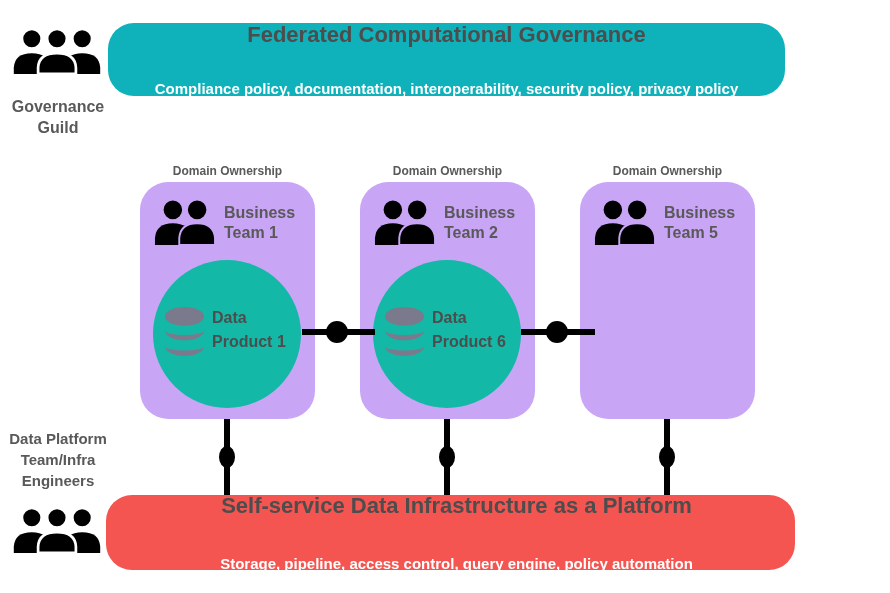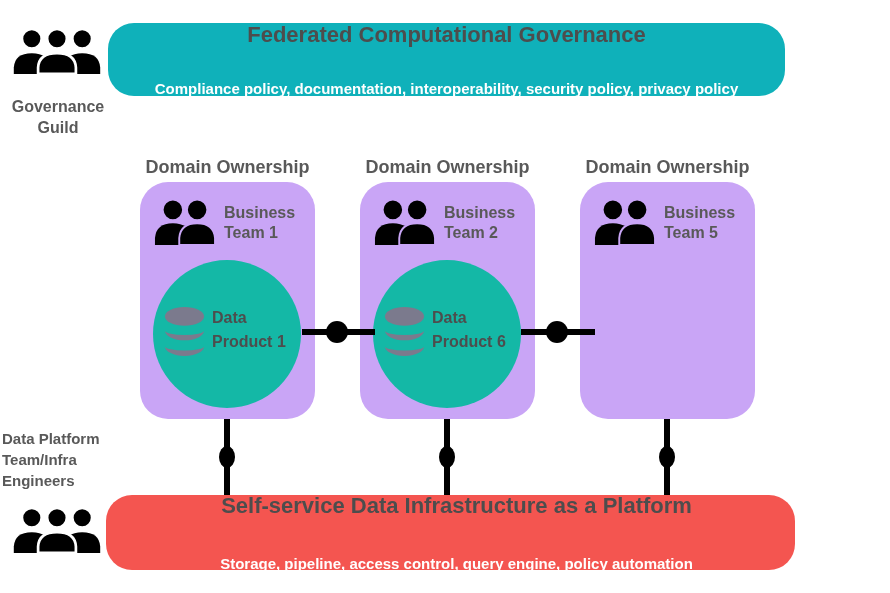--- a/index.html
+++ b/index.html
@@ -17,22 +17,22 @@
   .banner-subtitle{ font-size:15px; color:#ffffff; white-space:nowrap;margin-top:32px; }
   .gov-icon  { position:absolute; left:12px; top:27px; width:90px; height:47px; --icon-bg:#ffffff; }
   .guild-label {
     position:absolute; left:2px; top:97px; width:112px; text-align:center;
     font-size:16px; line-height:1.3; color:#595959;
   }
   
   .domain { position:absolute; top:150px; width:175px; height:270px; }
   .domain.d1 { left:140px; } .domain.d2 { left:360px; } .domain.d3 { left:580px; }
   .ownership-label {
-    position:absolute; top:7px; left:0; width:100%; text-align:center;
-    font-size:18px; color:#595959; white-space:nowrap;
+    position:absolute; top:14px; left:0; width:100%; text-align:center;
+    font-size:12px; color:#595959; white-space:nowrap;
   }
   .domain-box {
     position:absolute; top:32px; left:0; width:175px; height:237px;
     background:#c9a5f6; border-radius:28px;
   }
   .team-icon { position:absolute; left:13px; top:17px; width:64px; height:46px; --icon-bg:#c9a5f6; }
   .team-label {
     position:absolute; left:84px; top:21px; width:88px;
     font-size:16px; line-height:1.22; color:#595959;
   }
@@ -49,21 +49,21 @@
   .hline { position:absolute; top:329px; height:6px; background:#000; }
   .hline.h1 { left:302px; width:73px; } .hline.h2 { left:521px; width:74px; }
   .hdot { position:absolute; top:321px; width:22px; height:22px; border-radius:50%; background:#000; }
   .hdot.hd1 { left:326px; } .hdot.hd2 { left:546px; }
   .vline { position:absolute; top:419px; width:6px; height:77px; background:#000; }
   .vline.v1 { left:224px; } .vline.v2 { left:444px; } .vline.v3 { left:664px; }
   .vdot { position:absolute; top:446px; width:16px; height:22px; border-radius:50%; background:#000; }
   .vdot.vd1 { left:219px; } .vdot.vd2 { left:439px; } .vdot.vd3 { left:659px; }
   
   .platform-label {
-    position:absolute; left:2px; top:428px; width:112px; 
+    position:absolute; left:2px; top:428px; width:112px; text-align:center;
     font-size:15px; line-height:1.4; color:#595959;
   }
   .plat-icon { position:absolute; left:12px; top:506px; width:90px; height:47px; --icon-bg:#ffffff; }
   .plat-banner {
     position:absolute; left:106px; top:495px; width:677px; height:75px;
     background:#f45550; border-radius:26px;
     display:flex; flex-direction:column; align-items:center; justify-content:center; gap:4px;padding-left:12px;
   }
   .icon-svg { display:block; width:100%; height:100%; }
 </style>

